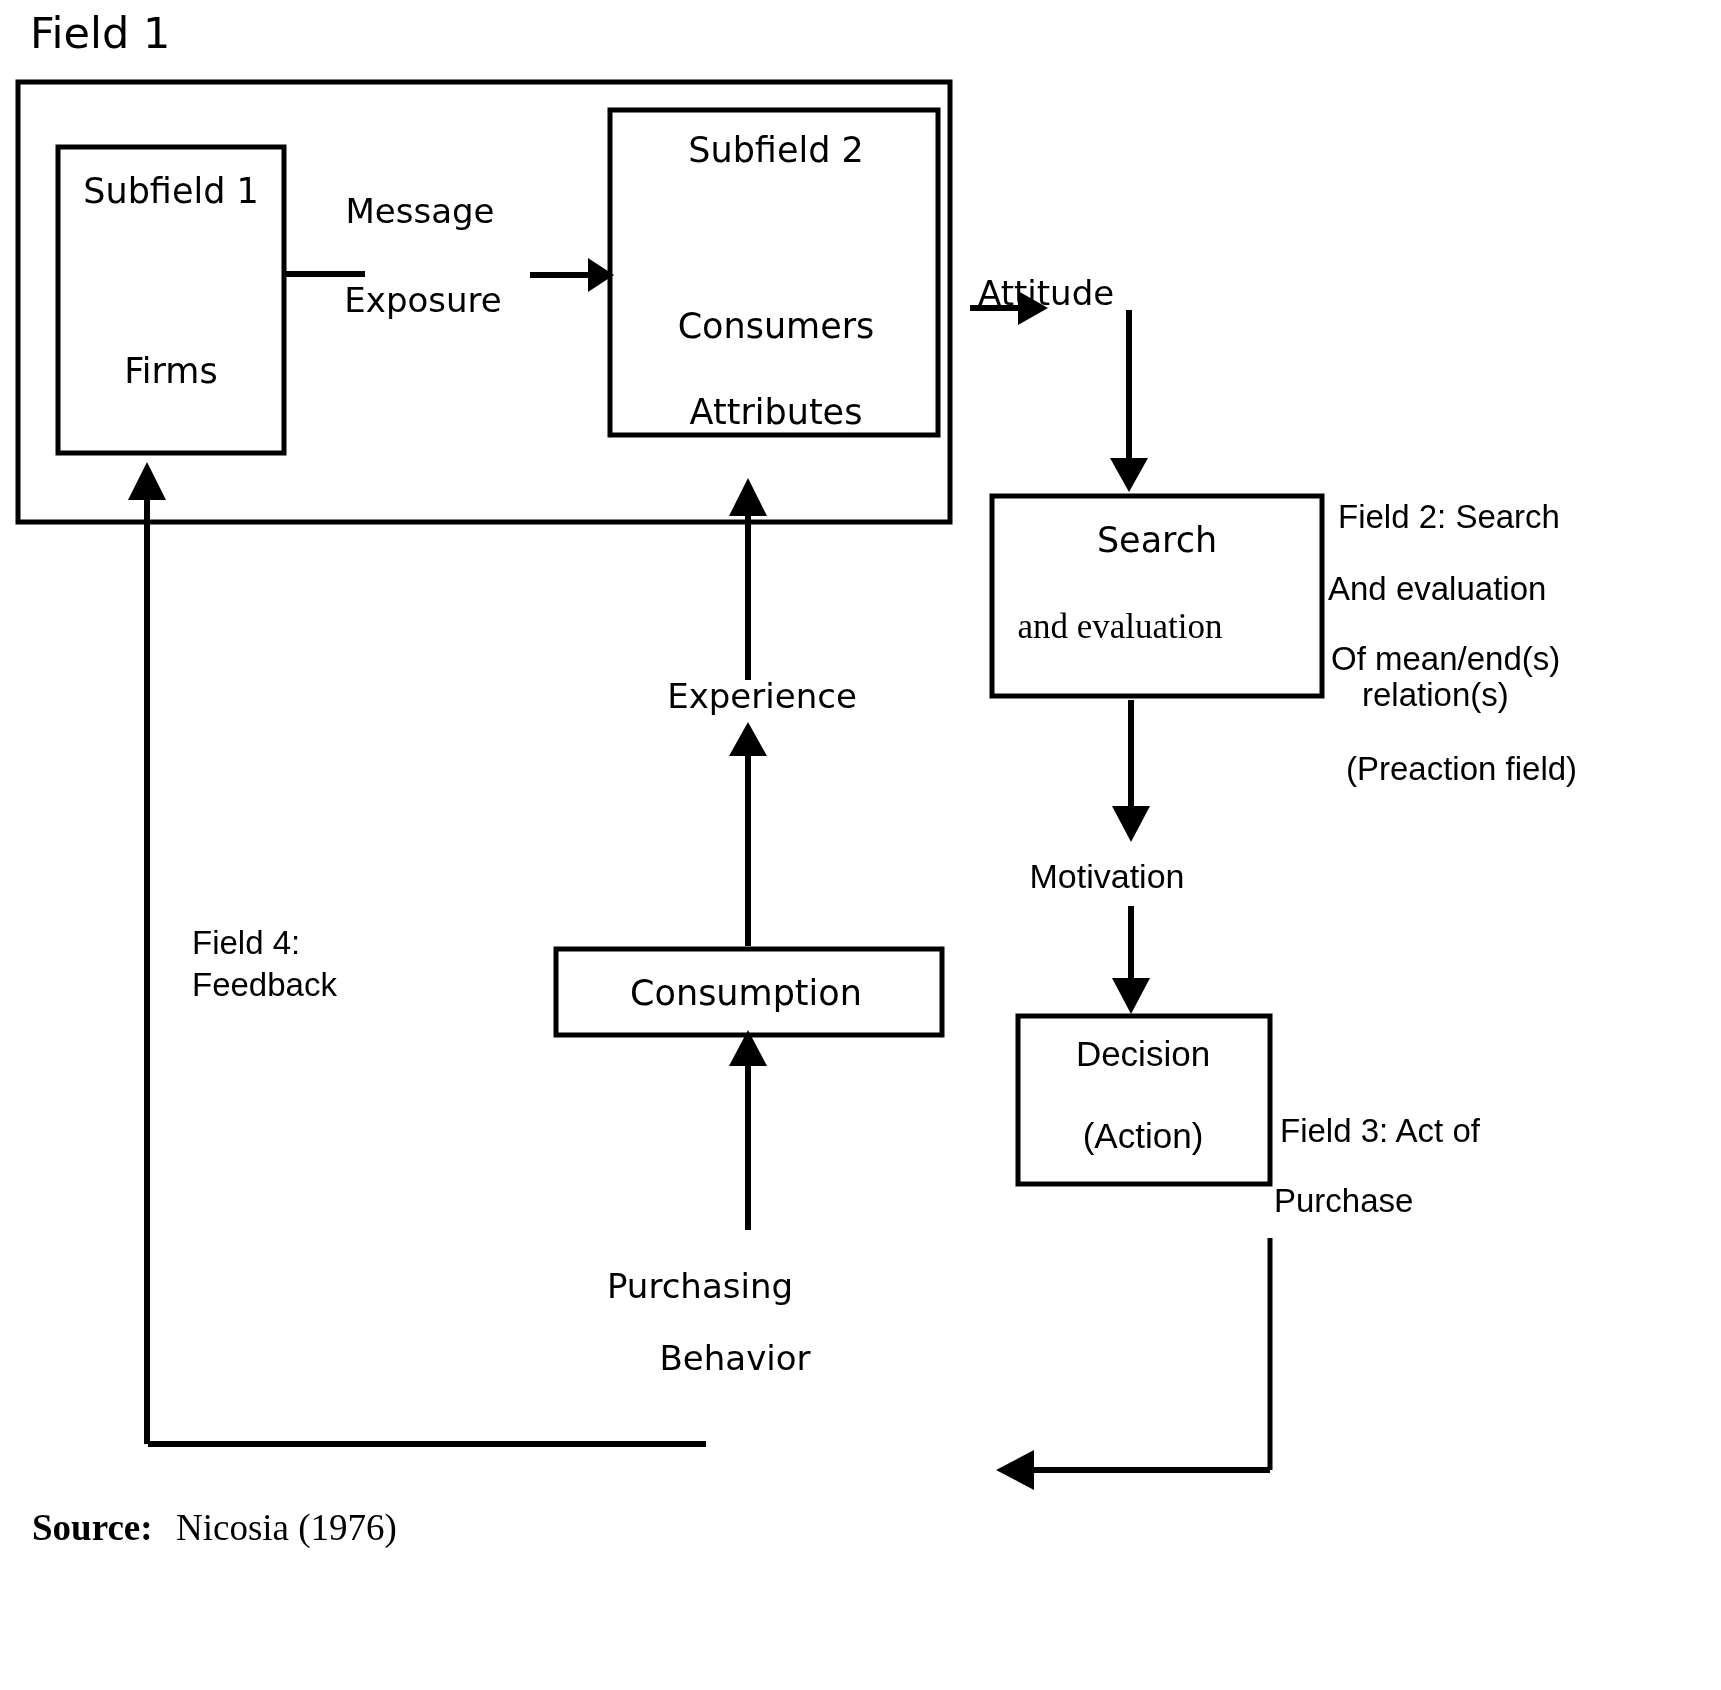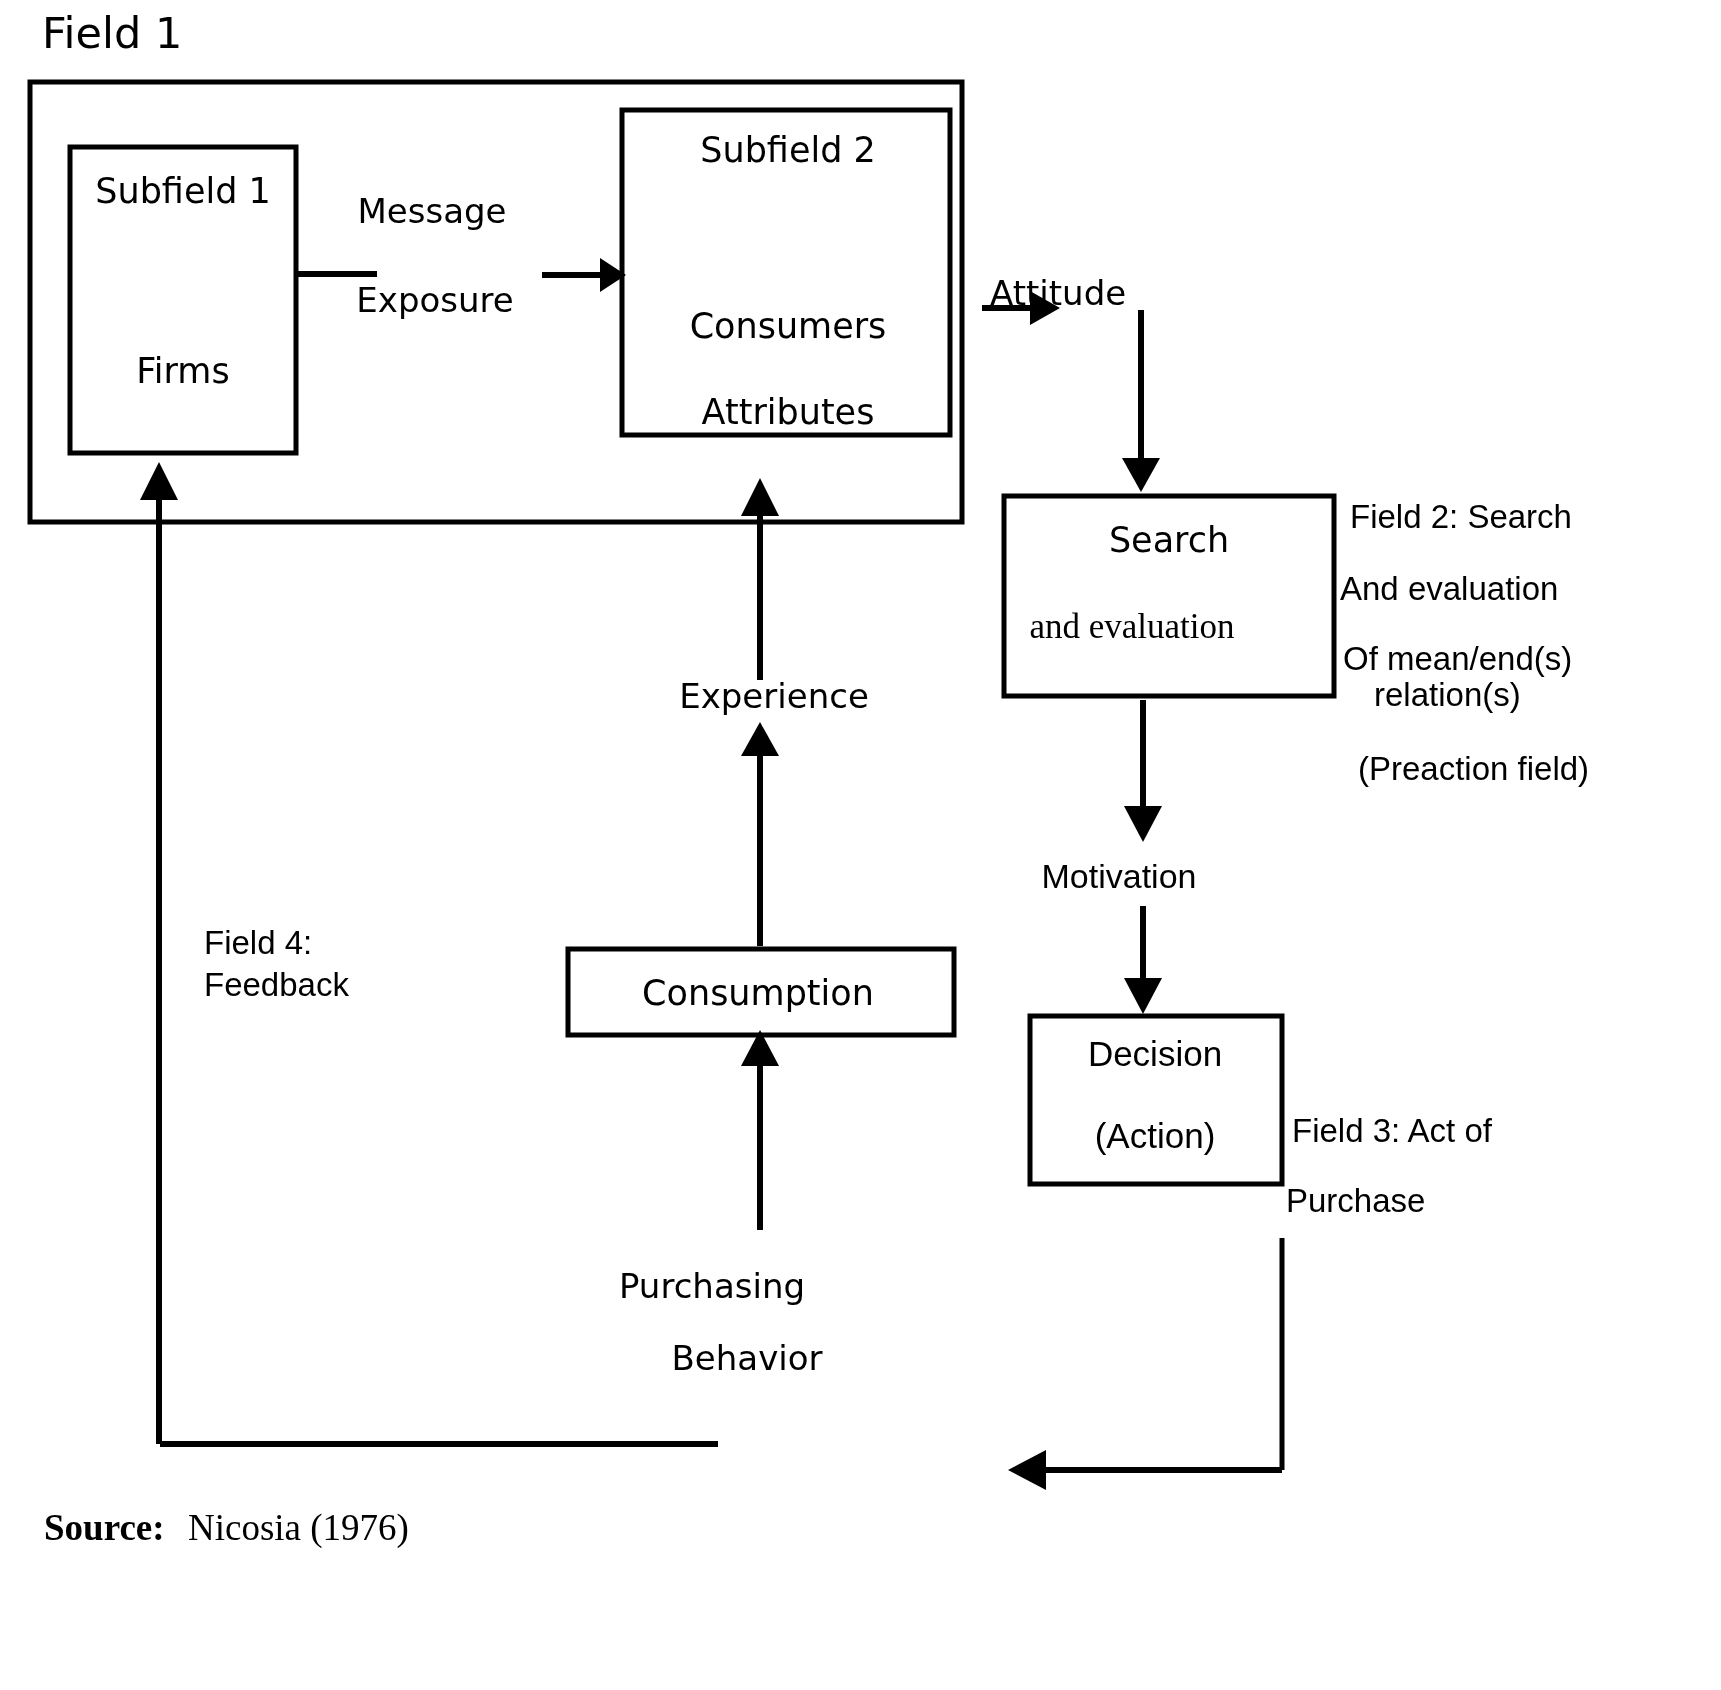--- a/index.html
+++ b/index.html
@@ -10,21 +10,21 @@
   body {
     width: 1721px;
     height: 1690px;
     position: relative;
     font-family: "Liberation Sans", sans-serif;
     color: #000000;
     overflow: hidden;
   }
   #diagram-root {
     position: absolute;
-    left: 12px;
+    left: 0;
     top: 0;
     width: 1380px;
     height: 1690px;
   }
   svg.diagram {
     display: block;
     width: 1721px;
     height: 1690px;
   }
   text {

